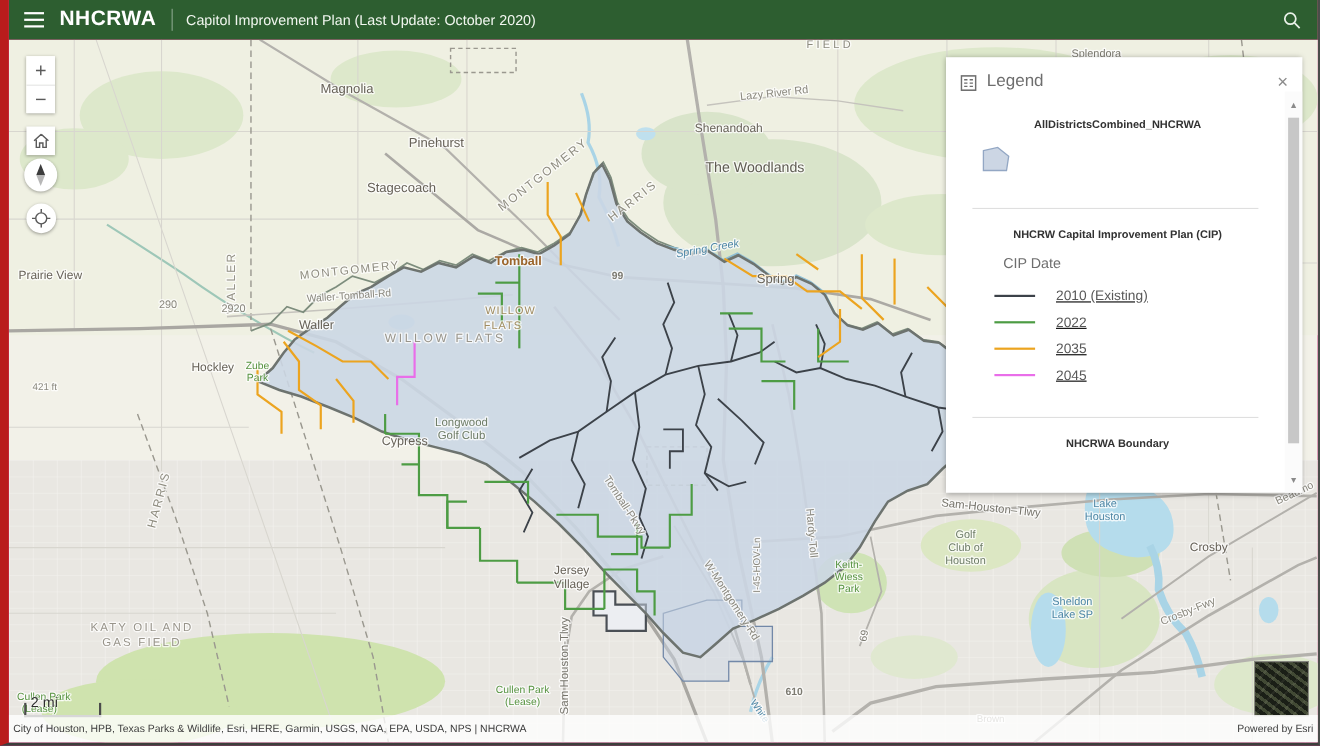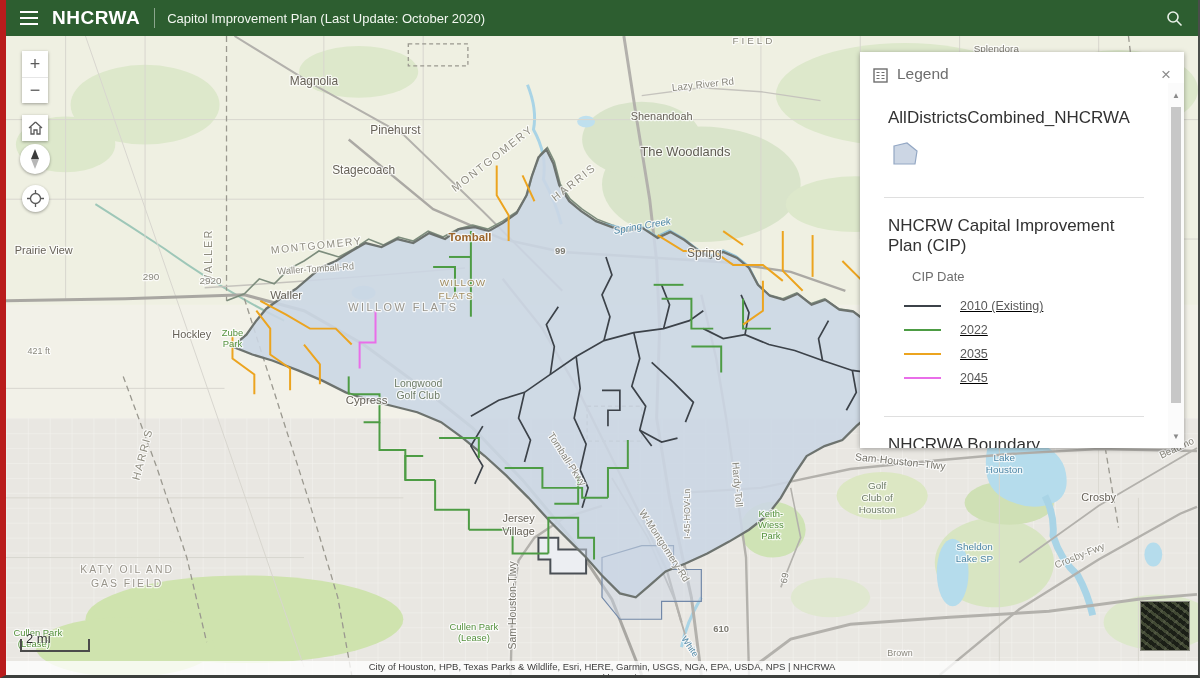--- a/index.html
+++ b/index.html
@@ -1,19 +1,19 @@
 <!DOCTYPE html>
 <html style="--hdr: #2d5e30;"><head>
 <meta charset="utf-8">
 <style>
   html,body{margin:0;padding:0;background:#222;}
   *{box-sizing:border-box;}
   .app{width:1200px;height:678px;position:relative;overflow:hidden;
        font-family:"Liberation Sans",sans-serif;background:#ec4899;
-       border-left:6px solid #b91c1c;border-right:2px solid #4a4d4a;border-bottom:3px solid #3c3f3c;}
+       border-left:8px solid #b91c1c;border-right:2px solid #4a4d4a;border-bottom:3px solid #3c3f3c;}
   
   .hdr{position:absolute;top:0;left:0;right:0;height:36px;background:var(--hdr,#2d5e30);
        display:flex;align-items:center;color:#fff;z-index:50;}
   .burger{width:46px;display:flex;flex-direction:column;align-items:center;gap:4px;cursor:pointer;}
   .burger i{display:block;width:18px;height:2px;background:#fff;}
   .brand{font-size:19px;font-weight:bold;letter-spacing:.5px;margin-right:14px;}
   .hsep{width:1px;height:20px;background:rgba(255,255,255,.45);margin-right:12px;}
   .htitle{font-size:13px;color:#f2f7f0;}
   .hsearch{margin-left:auto;margin-right:15px;cursor:pointer;display:flex;}
   
@@ -35,36 +35,36 @@
   .lg-hdr{height:31px;display:flex;align-items:flex-end;padding:0 13px;color:#6e6e6e;}
   .lg-hdr .lg-ic{margin-right:9px;display:flex;}
   .lg-hdr .lg-t{font-size:15.5px;}
   .lg-x{margin-left:auto;font-size:17px;color:#8c8c8c;cursor:pointer;line-height:1;}
   .lg-body{position:relative;height:365px;padding:25px 40px 0 28px;overflow:hidden;}
   .lg-scroll{position:absolute;top:0;right:0;width:16px;height:100%;background:#fbfbfb;}
   .lg-up,.lg-dn{position:absolute;left:0;width:16px;height:14px;color:#8a8a8a;font-size:8px;
           text-align:center;line-height:14px;cursor:pointer;}
   .lg-up{top:6px}.lg-dn{bottom:4px}
   .lg-thumb{position:absolute;left:3px;top:24px;width:10px;height:296px;background:#c7c7c7;cursor:pointer;}
-  .sec-title{font-size:17px;font-weight:normal;color:#323232;}
+  .sec-title{font-size:10px;font-weight:bold;color:#323232;text-align:center;}
   .sw{margin:13px 0 0 3px;}
   .lg-div{border:none;border-top:1px solid #dfdfdf;margin:26px 0 18px -4px;}
   .cip-sub{font-size:13px;color:#6e6e6e;margin:13px 0 10px 24px;}
   .cip-row{display:flex;align-items:center;height:24px;margin-left:16px;text-decoration:underline;}
   .cip-line{width:37px;height:2px;margin-right:19px;flex:none;}
   .cip-lbl{font-size:12.5px;color:#585858;}
   
   .scalebar{position:absolute;left:14px;bottom:23px;width:70px;height:13px;
             border:2px solid #4b4b4b;border-top:none;}
   .scalebar span{position:absolute;left:4px;top:-8px;font-size:13px;color:#2d2d2d;
             text-shadow:0 0 2px #fff,0 0 2px #fff;}
   
-  .attr{position:absolute;left:0;right:0;bottom:0;height:14px;background:rgba(255,255,255,.78);
+  .attr{position:absolute;left:0;right:0;bottom:0;height:25px;background:rgba(255,255,255,.78);
         display:flex;justify-content:space-between;align-items:center;padding:0 4px;
-        font-size:9.5px;color:#3c3c3c;z-index:40;flex-direction:column;}
+        font-size:9.5px;color:#3c3c3c;z-index:40;}
   
   .bthumb{position:absolute;right:8px;bottom:24px;width:50px;height:50px;cursor:pointer;border:1px solid #8c8c84;
      background:#2b2f27;
      background-image:
        repeating-linear-gradient(37deg,rgba(90,100,70,.55) 0 3px,rgba(20,24,16,.6) 3px 7px),
        repeating-linear-gradient(-50deg,rgba(140,140,120,.25) 0 2px,rgba(30,34,24,.5) 2px 9px);}
 </style>
 </head>
 <body>
 

